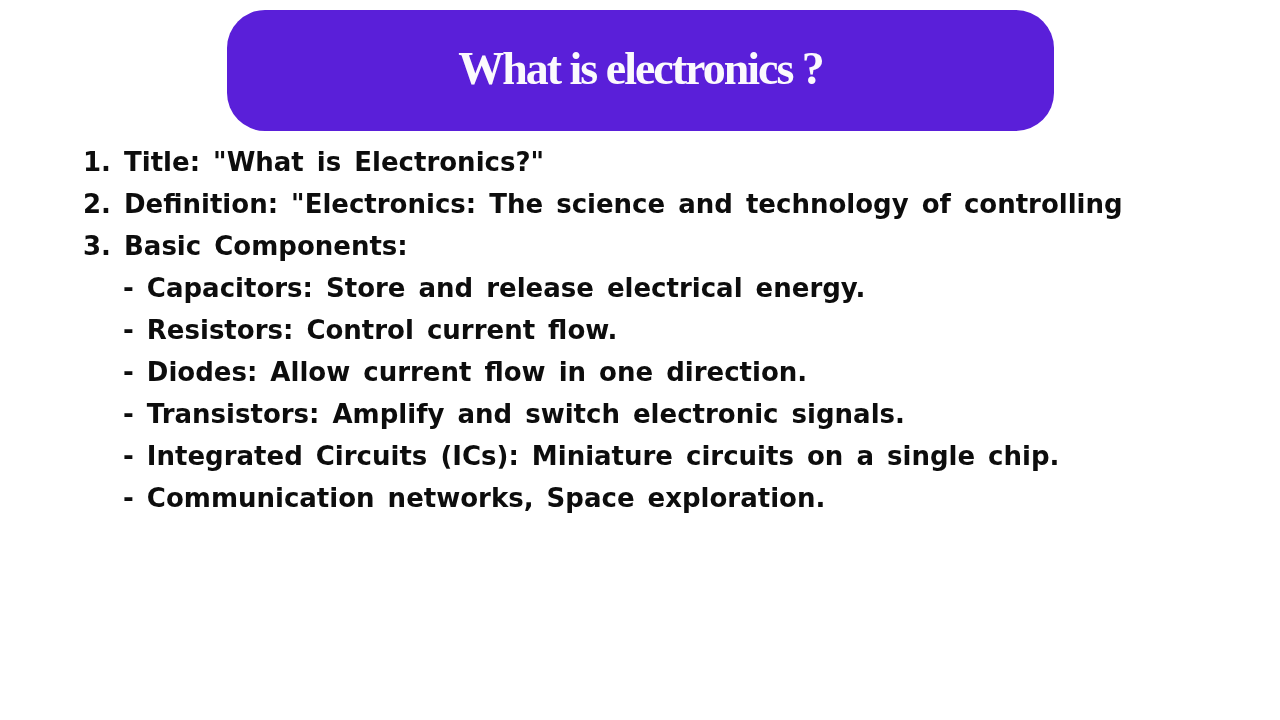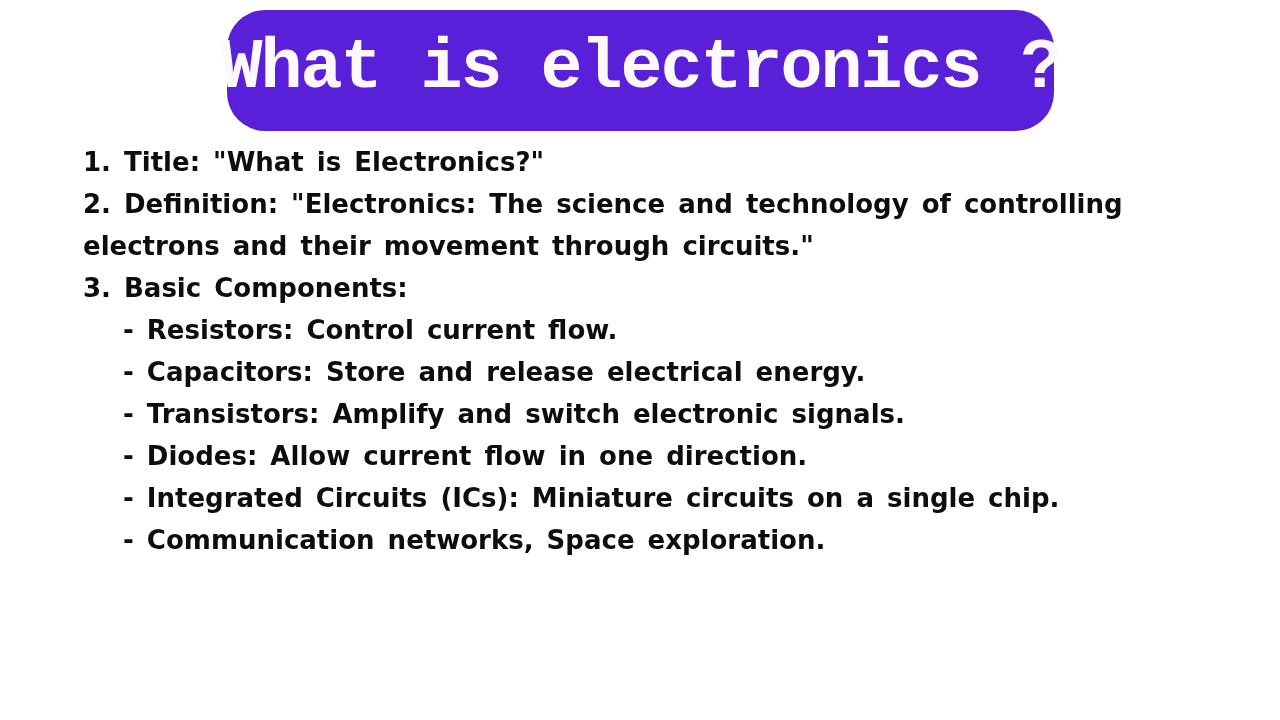--- a/index.html
+++ b/index.html
@@ -21,23 +21,23 @@
     left: 227px;
     top: 10px;
     width: 827px;
     height: 121px;
     border-radius: 38px;
     display: flex;
     align-items: center;
     justify-content: center;
   }
   .banner-title {
-    font-family: Liberation Mono, monospace;
+    font-family: Liberation Serif, serif;
     font-weight: 700;
-    font-size: 70px;
+    font-size: 46px;
     letter-spacing: -2px;
     white-space: nowrap;
     line-height: 1;
     padding-bottom: 4px;
   }
 
   
   .notes {
     position: absolute;
     left: 83px;
@@ -60,21 +60,20 @@
 </head>
 <body>
 
 <div class="banner" style="background: rgb(90, 31, 217);">
   <div class="banner-title" style="color: rgb(251, 249, 253);">What is electronics ?</div>
 </div>
 
 <div class="notes" style="color: rgb(13, 13, 13);">
     <div class="line indent-0">1. Title: "What is Electronics?"</div>
     <div class="line indent-0">2. Definition: "Electronics: The science and technology of controlling</div>
-    <div class="line indent-0">electrons and their movement through circuits."</div>
     <div class="line indent-0">3. Basic Components:</div>
+    <div class="line indent-1">- Capacitors: Store and release electrical energy.</div>
     <div class="line indent-1">- Resistors: Control current flow.</div>
-    <div class="line indent-1">- Capacitors: Store and release electrical energy.</div>
+    <div class="line indent-1">- Diodes: Allow current flow in one direction.</div>
     <div class="line indent-1">- Transistors: Amplify and switch electronic signals.</div>
-    <div class="line indent-1">- Diodes: Allow current flow in one direction.</div>
     <div class="line indent-1">- Integrated Circuits (ICs): Miniature circuits on a single chip.</div>
     <div class="line indent-1">- Communication networks, Space exploration.</div>
   </div>
 
 </body></html>

